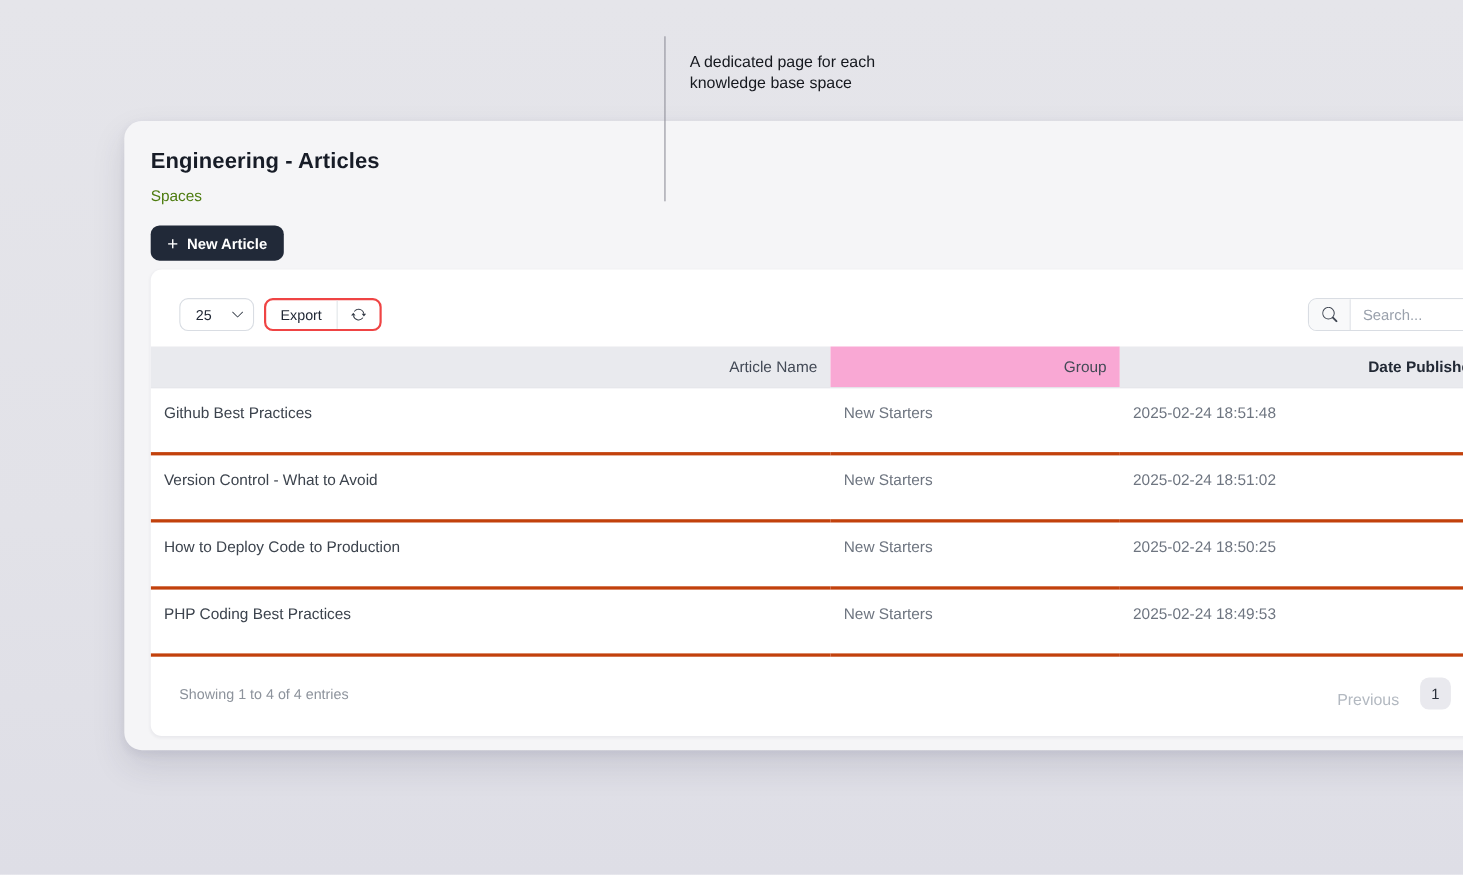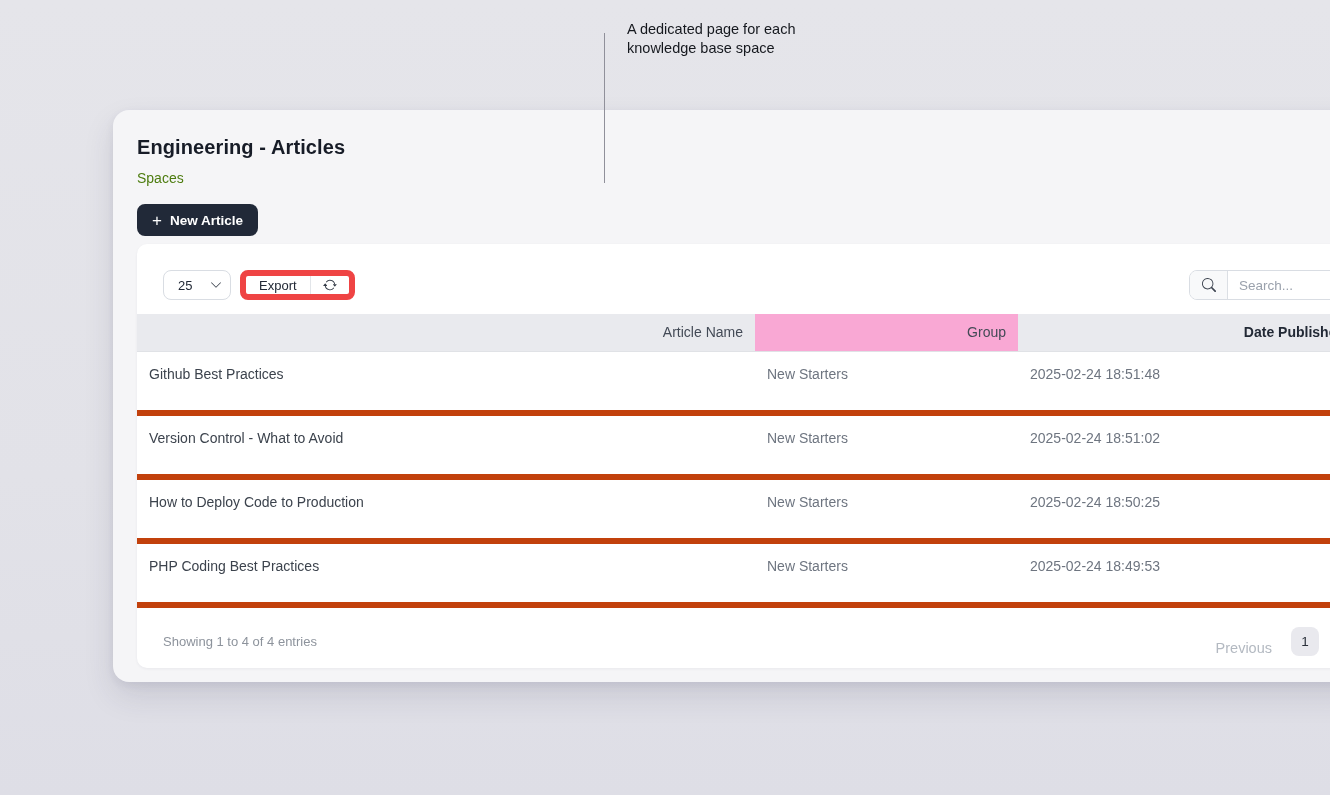--- a/index.html
+++ b/index.html
@@ -9,21 +9,21 @@
     background: linear-gradient(180deg, #e5e5ea 0%, #e2e2e8 60%, #dedee6 100%);
     position: relative;
   }
 
   
   .annotation-line {
     position: absolute; left: 604px; top: 33px;
     width: 1px; height: 150px; background: #90909a; z-index: 30;
   }
   .annotation-text {
-    position: absolute; left: 627px; top: 20px; z-index: 30;
+    position: absolute; left: 627px; top: 48px; z-index: 30;
     font-size: 14.5px; line-height: 19px; color: #15181e;
   }
 
   
   .card {
     position: absolute; left: 113px; top: 110px;
     width: 1257px; height: 572px;
     background: #f5f5f7; border-radius: 16px;
     box-shadow: 0 14px 30px rgba(45,45,80,0.13), 0 3px 8px rgba(45,45,80,0.07);
     padding: 26px 24px;
@@ -65,21 +65,21 @@
     background: #ffffff; color: #222936;
     font-family: "Liberation Sans", sans-serif; font-size: 13px;
     padding: 0 24px 0 14px;
     appearance: none; -webkit-appearance: none; cursor: pointer;
   }
   .select-wrap .chev {
     position: absolute; right: 9px; top: 9px; pointer-events: none;
   }
   .btn-group {
     display: inline-flex; margin-left: 9px; height: 30px;
-    border: 6px solid #ef4444; border-radius: 8px;
+    border: 2px solid #ef4444; border-radius: 8px;
     background: #ffffff; overflow: hidden;
   }
   .btn-export {
     border: none; background: transparent; cursor: pointer;
     padding: 0 13px; font-family: "Liberation Sans", sans-serif;
     font-size: 13px; color: #222936;
     border-right: 1px solid #e2e5e9;
   }
   .btn-refresh {
     border: none; background: transparent; cursor: pointer;
@@ -109,21 +109,21 @@
     background: #e9eaee; padding: 10px 12px; height: 37px;
     border-bottom: 1px solid #e0e2e6; cursor: pointer;
   }
   .articles th.col-group { background: #f9a8d4; }
   .articles th.col-date  { font-weight: 700; color: #222935; }
   .articles col.c1 { width: 618px; }
   .articles col.c2 { width: 263px; }
   .articles td {
     vertical-align: top; font-size: 14px;
     padding: 14px 12px 28px 12px;
-    border-bottom: 6px solid #c2410c;
+    border-bottom: 3px solid #c2410c;
   }
   .articles td.cell-name { color: #3c434d; }
   .articles td.cell-muted { color: #6e7580; }
 
   
   .panel-footer {
     display: flex; align-items: center; justify-content: space-between;
     padding: 19px 38px 0 26px;
   }
   .entries-summary { font-size: 13px; color: #8d939c; }

